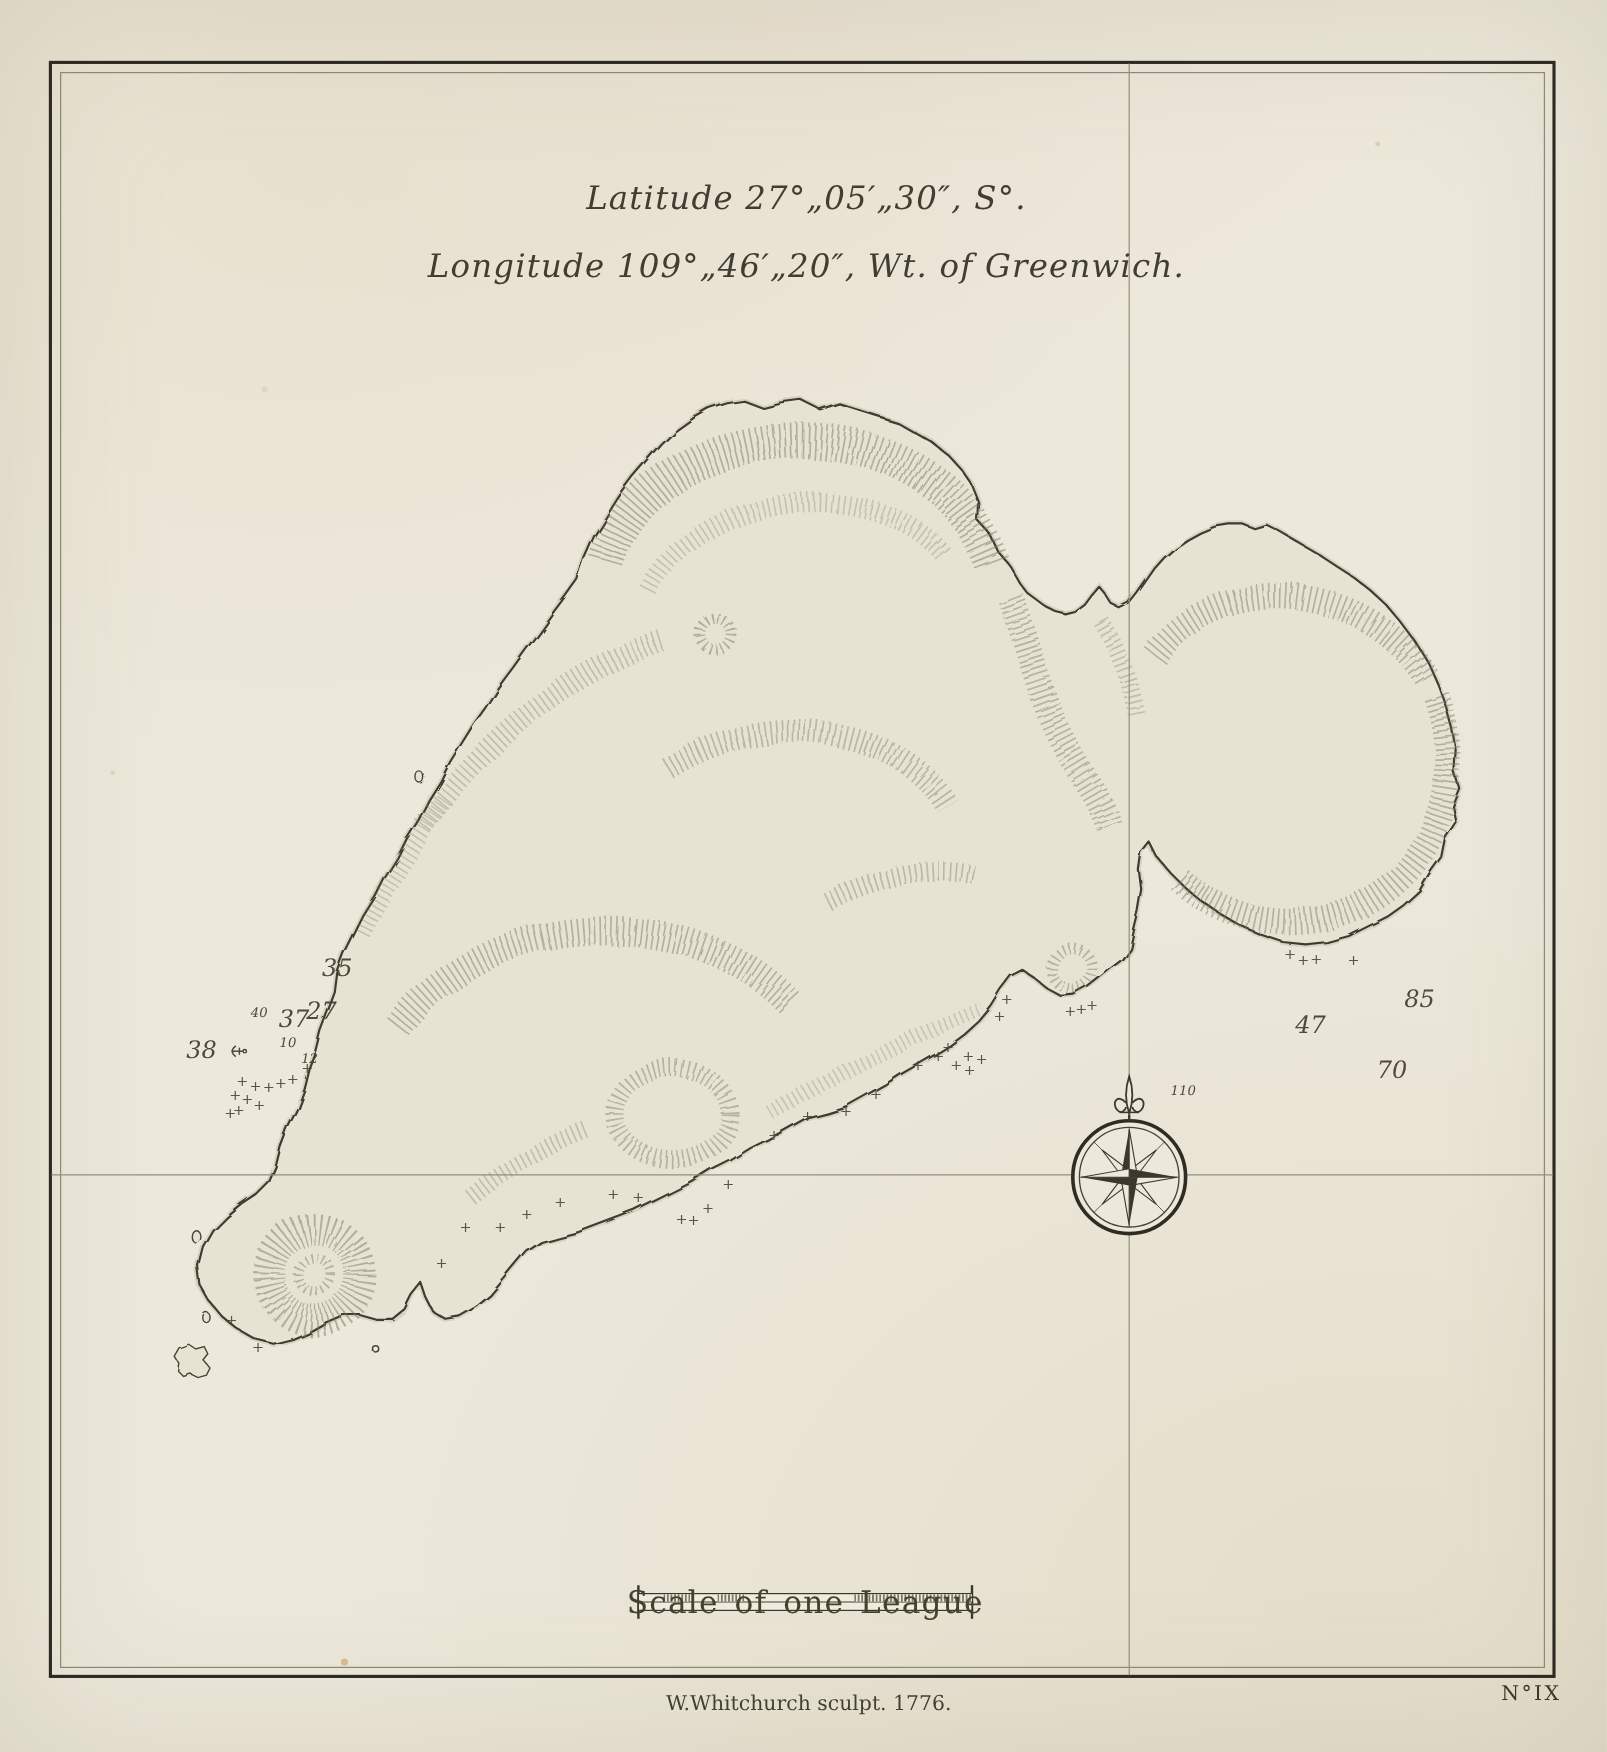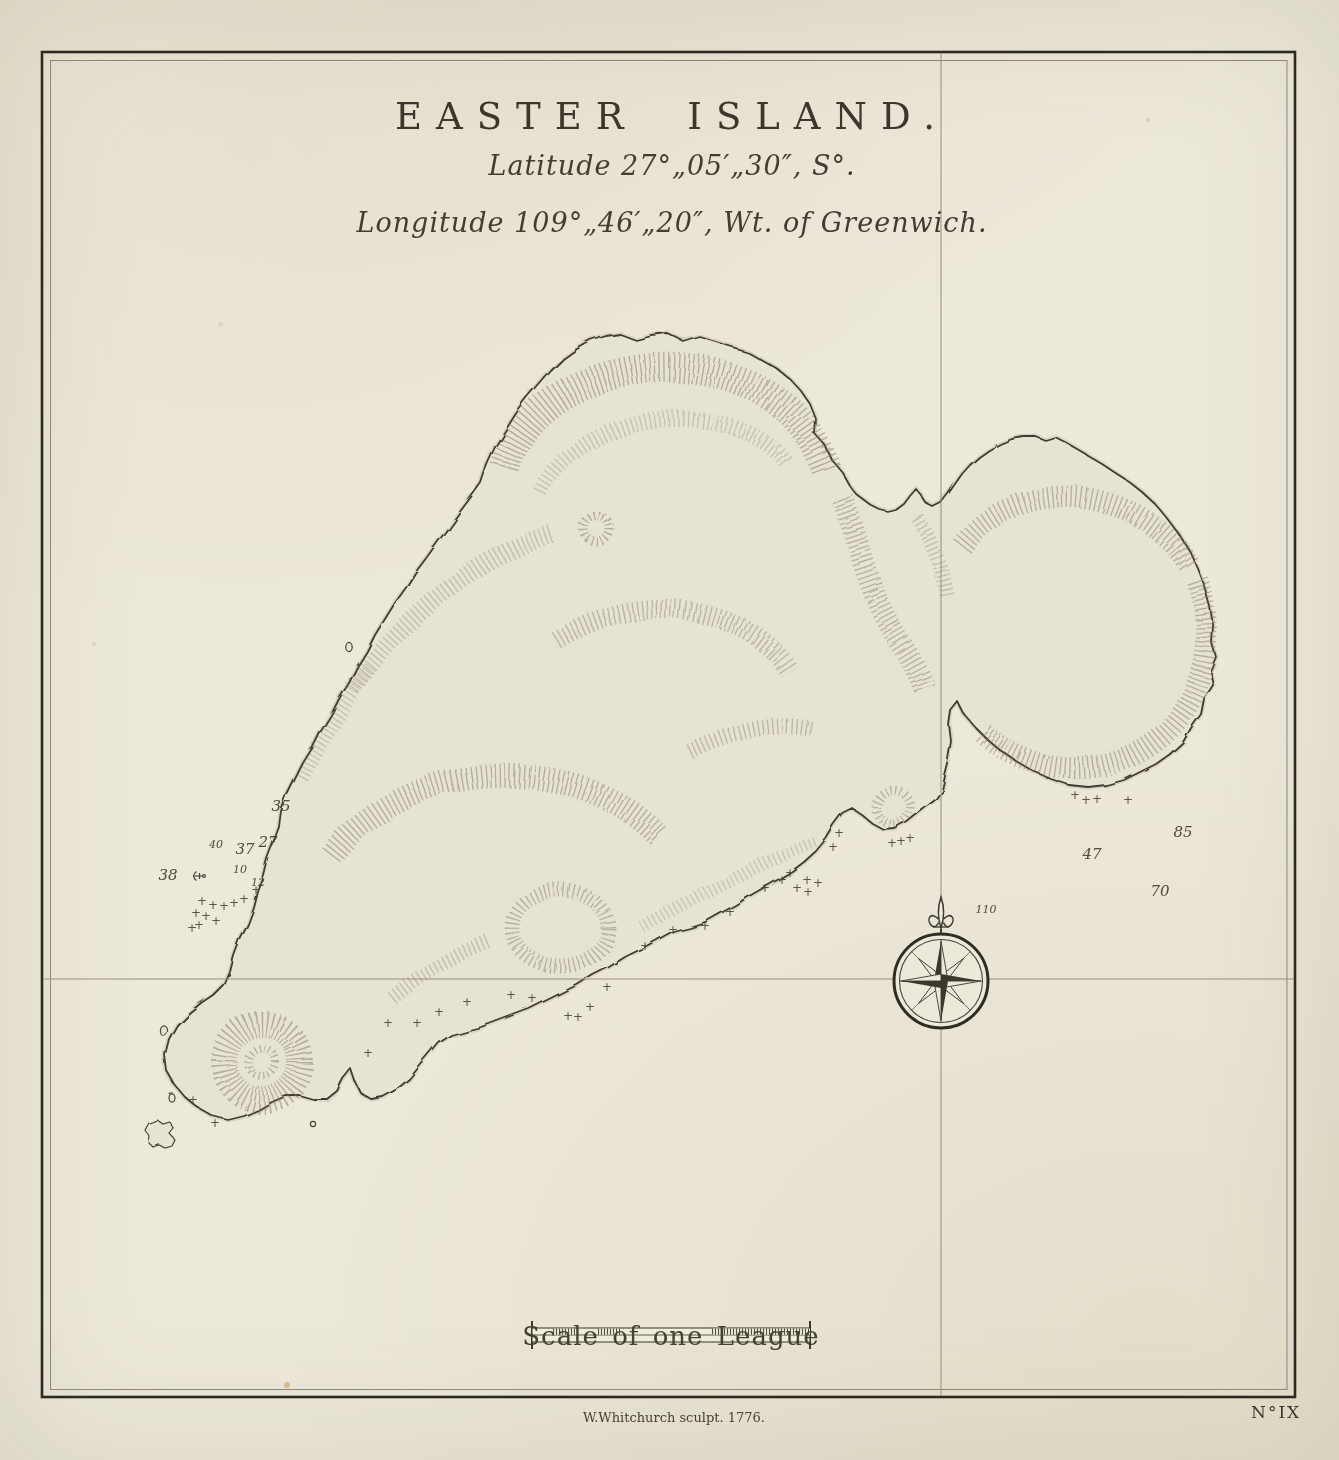--- a/index.html
+++ b/index.html
@@ -17,27 +17,27 @@
   .txt{position:absolute;z-index:3;color:#3a362b;white-space:nowrap;}
   .center{transform:translateX(-50%);}
   .map-title{
     left:672px;top:95px;font-size:37px;letter-spacing:14px;word-spacing:24px;
     color:#3b372c;
   }
   .coord{left:672px;font-size:27px;font-style:italic;color:#413d31;letter-spacing:1px;}
   .lat{top:150px;}
   .lon{top:207px;}
   .scale-label{left:671px;top:1321px;font-size:26px;color:#45412f;letter-spacing:1px;word-spacing:4px;}
-  .engraver{left:674px;top:1410px;font-size:13px;color:#433f33;}
+  .engraver{left:674px;top:1410px;font-size:17px;color:#433f33;}
   .publine{left:616px;top:1428px;font-size:17px;font-style:italic;color:#524d3f;opacity:.9;letter-spacing:.6px;}
   .sheetno{left:1251px;top:1402px;font-size:17px;color:#3b372c;letter-spacing:2px;}
   .layer{position:absolute;left:0;top:0;width:1339px;height:1460px;z-index:2;}
   .sounding{
     position:absolute;transform:translate(-50%,-50%);
-    font-family:"DejaVu Serif",serif;font-style:italic;font-size:15px;color:#4e493b;
+    font-family:"DejaVu Serif",serif;font-style:italic;font-size:20px;color:#4e493b;
   }
   .sounding.s{font-size:11px;}
   .rock{
     position:absolute;transform:translate(-50%,-50%);
     font-family:"DejaVu Sans",sans-serif;font-size:12px;color:#4b4637;opacity:.9;line-height:1;
   }
   .speck{position:absolute;border-radius:50%;z-index:1;}
 </style>
 </head>
 <body>
@@ -232,19 +232,18 @@
       <span class="sounding s" style="left: 216px; top: 844px;">40</span>
       <span class="sounding s" style="left: 240px; top: 869px;">10</span>
       <span class="sounding m" style="left: 168px; top: 875px;">38</span>
       <span class="sounding s" style="left: 258px; top: 882px;">12</span>
       <span class="sounding m" style="left: 1183px; top: 832px;">85</span>
       <span class="sounding m" style="left: 1092px; top: 854px;">47</span>
       <span class="sounding m" style="left: 1160px; top: 891px;">70</span>
       <span class="sounding s" style="left: 986px; top: 909px;">110</span>
     </div>
 
-  <div class="txt center map-title">EASTER ISLAND.</div>
   <div class="txt center coord lat">Latitude 27°„05′„30″, S°.</div>
   <div class="txt center coord lon">Longitude 109°„46′„20″, Wt. of Greenwich.</div>
   <div class="txt center scale-label">Scale of one League</div>
   <div class="txt center engraver">W.Whitchurch sculpt. 1776.</div>
   <div class="txt sheetno">N°IX</div>
 </div>
 
 </body></html>

